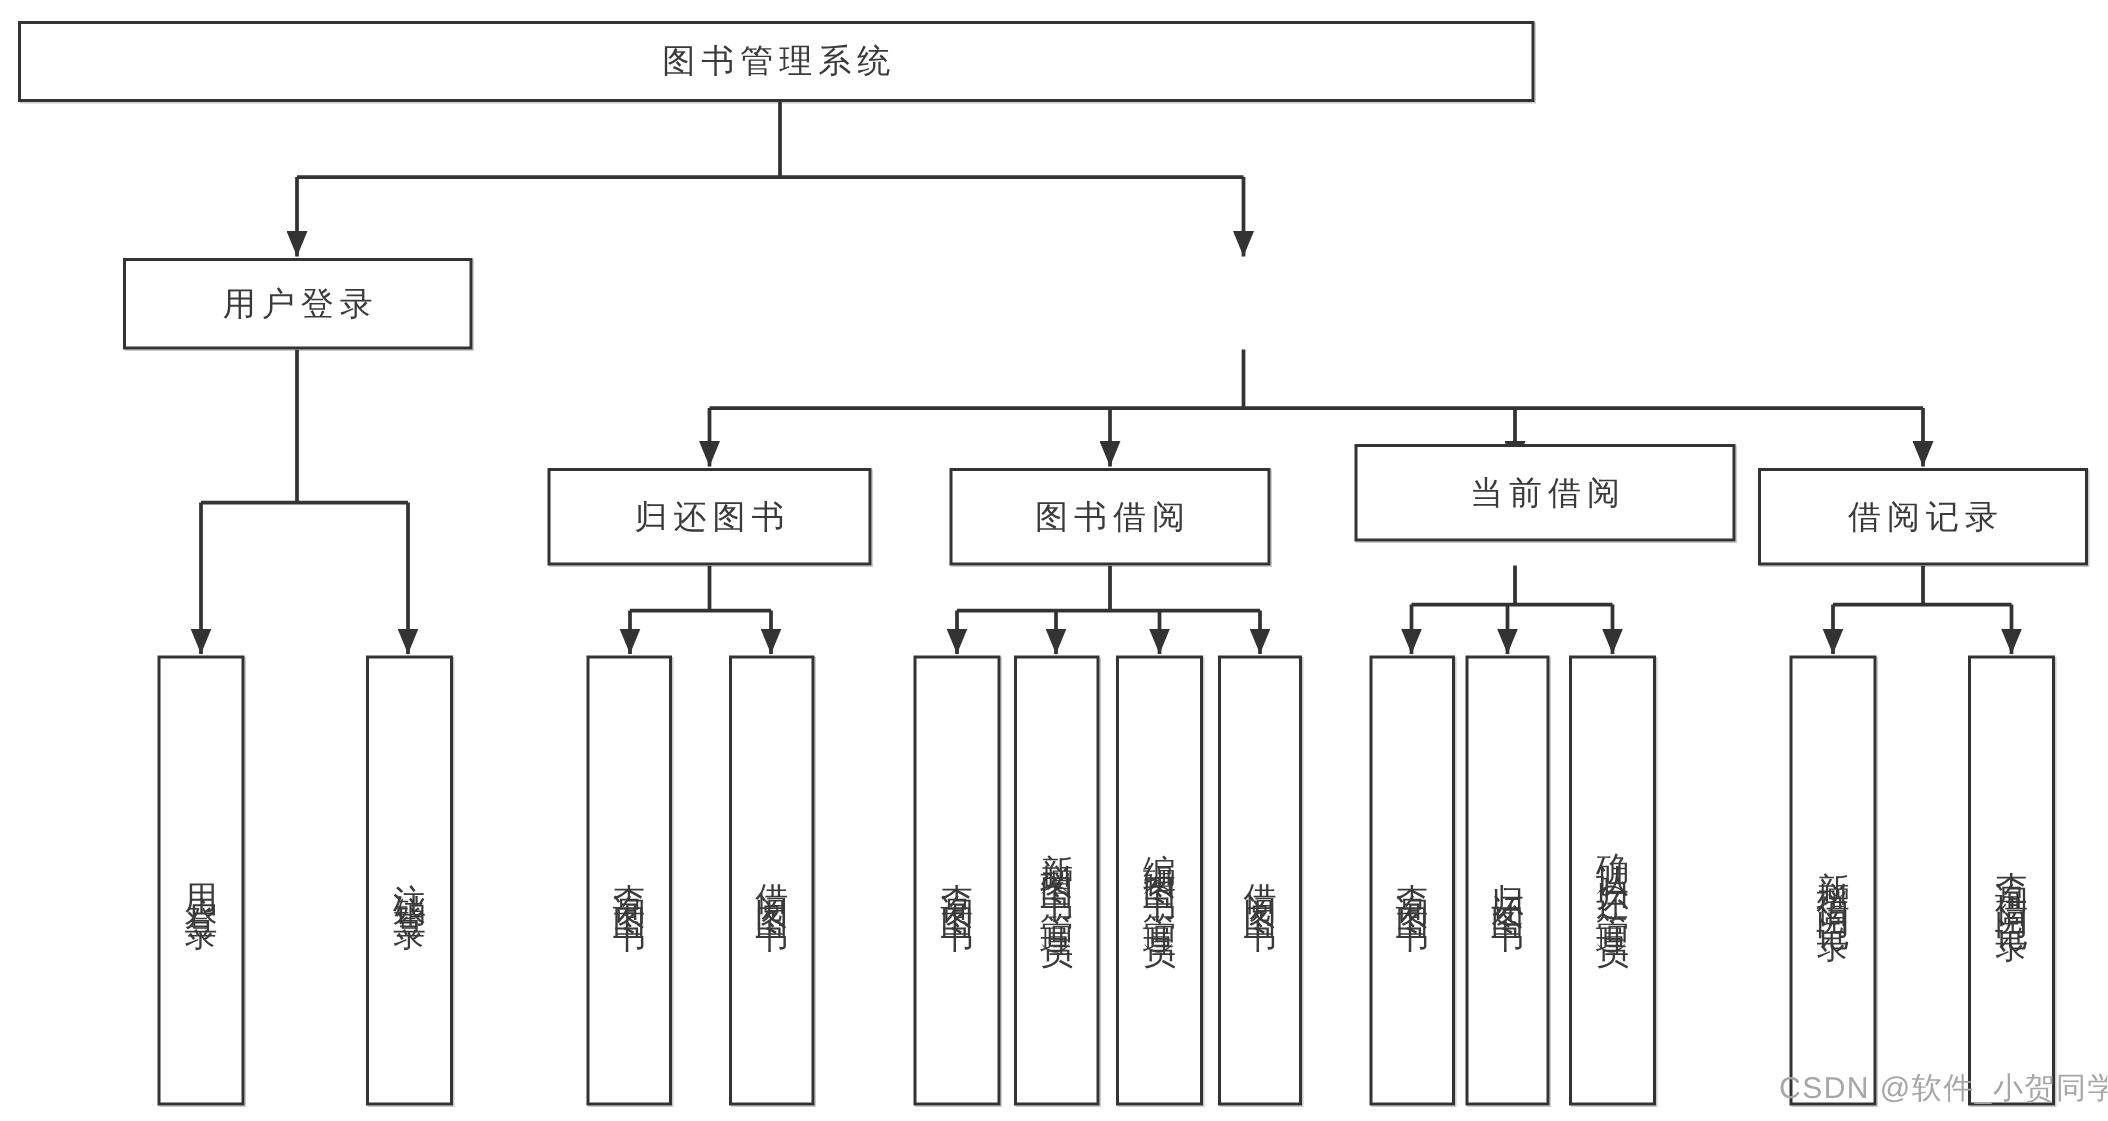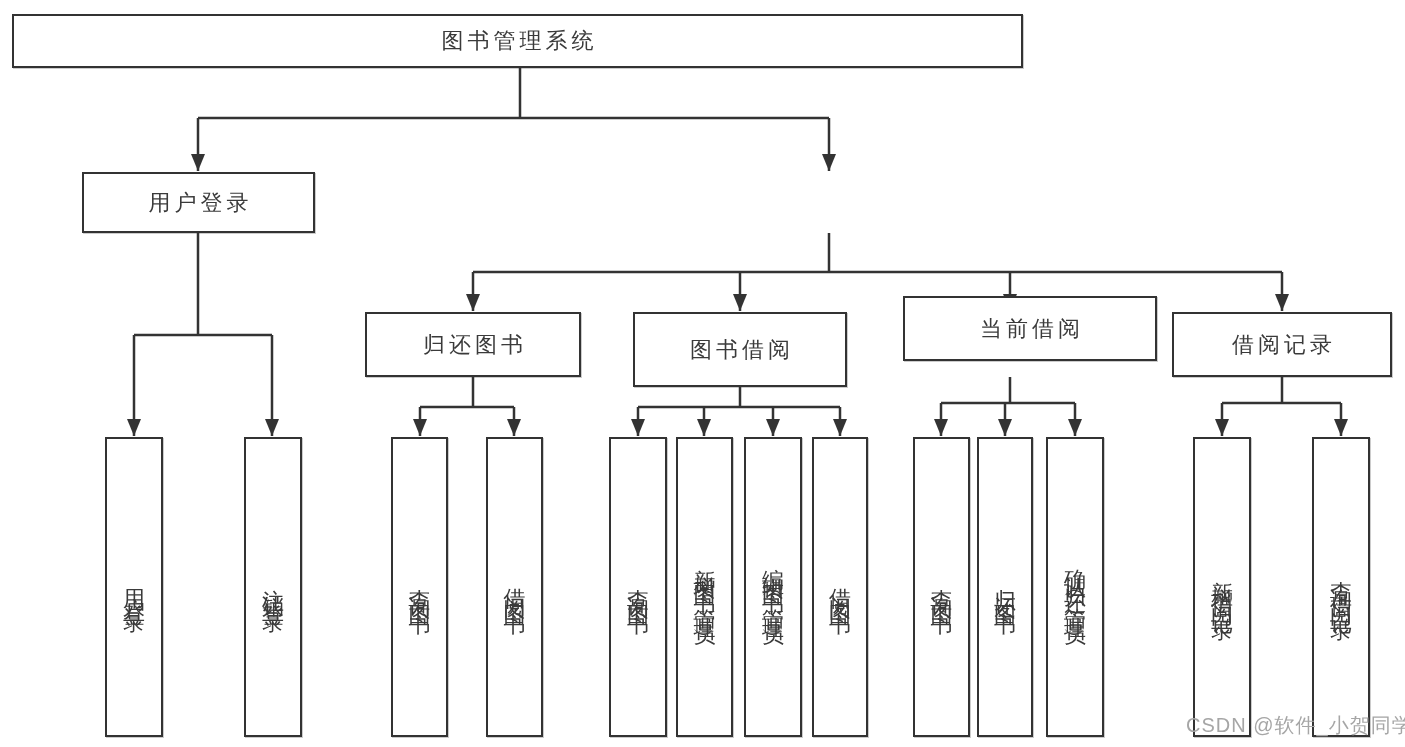--- a/index.html
+++ b/index.html
@@ -103,21 +103,21 @@
     <span>图书管理系统</span>
   </div>
 
   <div class="node h" style="left:82px; top:172px; width:233px; height:61px">
     <span>用户登录</span>
   </div>
 
   <div class="node h" style="left:365px; top:312px; width:216px; height:65px">
     <span>归还图书</span>
   </div>
-  <div class="node h" style="left:633px; top:312px; width:214px; height:75px">
+  <div class="node h" style="left:633px; top:312px; width:214px; height:65px">
     <span>图书借阅</span>
   </div>
   <div class="node h" style="left:903px; top:296px; width:254px; height:65px">
     <span>当前借阅</span>
   </div>
   <div class="node h" style="left:1172px; top:312px; width:220px; height:65px">
     <span>借阅记录</span>
   </div>
 
   <div class="node v" style="left:105px; top:437px; width:58px; height:300px">

